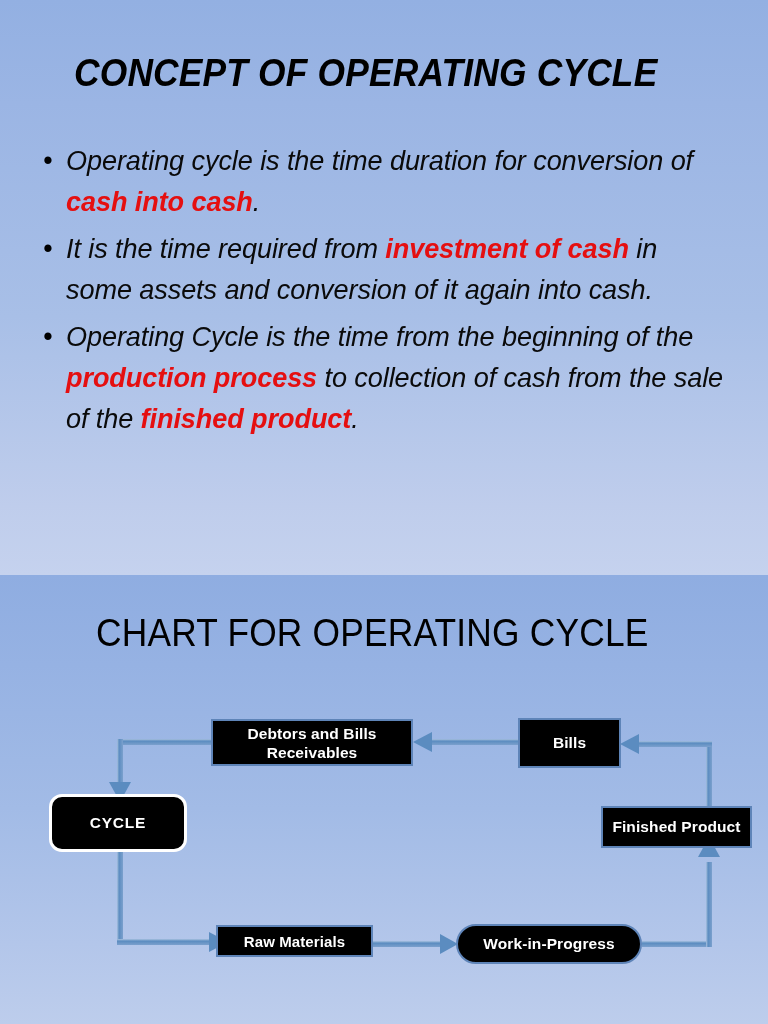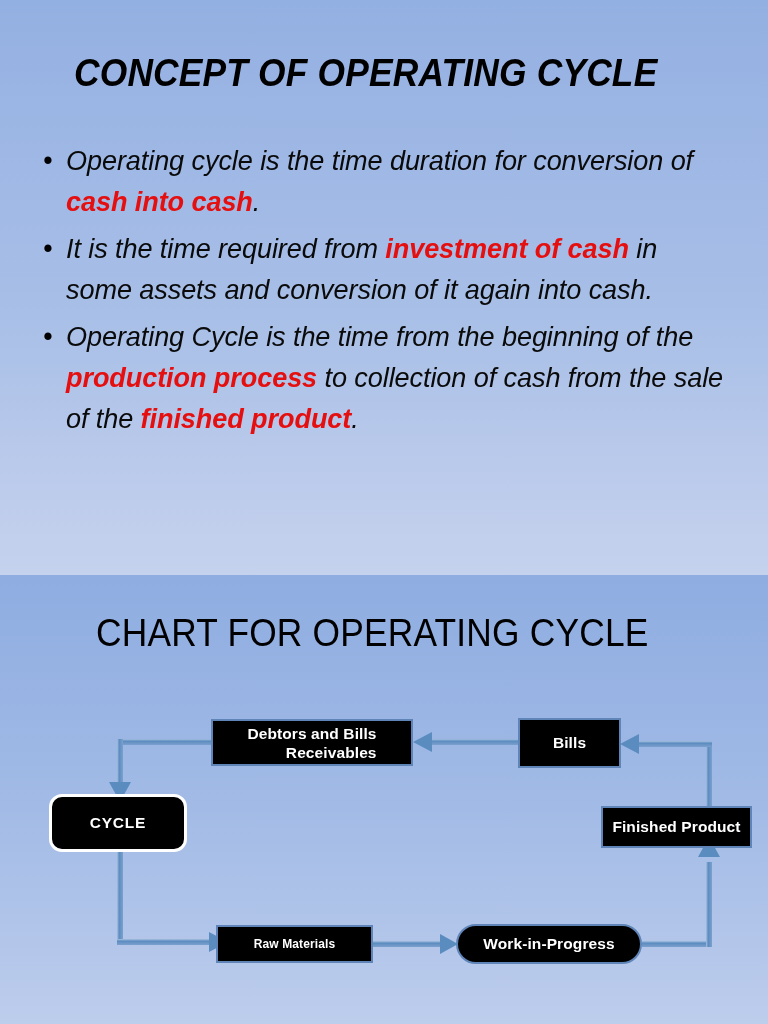--- a/index.html
+++ b/index.html
@@ -173,22 +173,22 @@
     top: 806px;
     width: 151px;
     height: 42px;
     font-size: 15.5px;
   }
 
   #node-raw {
     left: 216px;
     top: 925px;
     width: 157px;
-    height: 38px;
-    font-size: 12px;
+    height: 32px;
+    font-size: 15px;
     justify-content: center;
   }
 
   #node-wip {
     left: 456px;
     top: 924px;
     width: 186px;
     height: 40px;
     font-size: 15.5px;
   }
@@ -275,21 +275,21 @@
       </g>
 
       <g>
         <rect x="706" y="166" width="6" height="66" fill="url(#lineGradV)"></rect>
         <rect x="634" y="166" width="78" height="6" fill="url(#lineGradH)"></rect>
         <polygon points="620,169 639,159 639,179" fill="#5b8cc0"></polygon>
       </g>
     </svg>
 
     <div class="node node-sq" id="node-debtors" style="left:211px; top:144px;">
-      <span style="display:block;text-align:right;">
+      <span style="display:block;">
         <span>Debtors and Bills</span><br>
         <span>Receivables</span>
       </span>
     </div>
 
     <div class="node node-sq" id="node-sales" style="left:518px; top:143px;">
       <span>Bills</span>
     </div>
 
     <div class="node" id="node-cash" style="left:49px; top:219px;">

